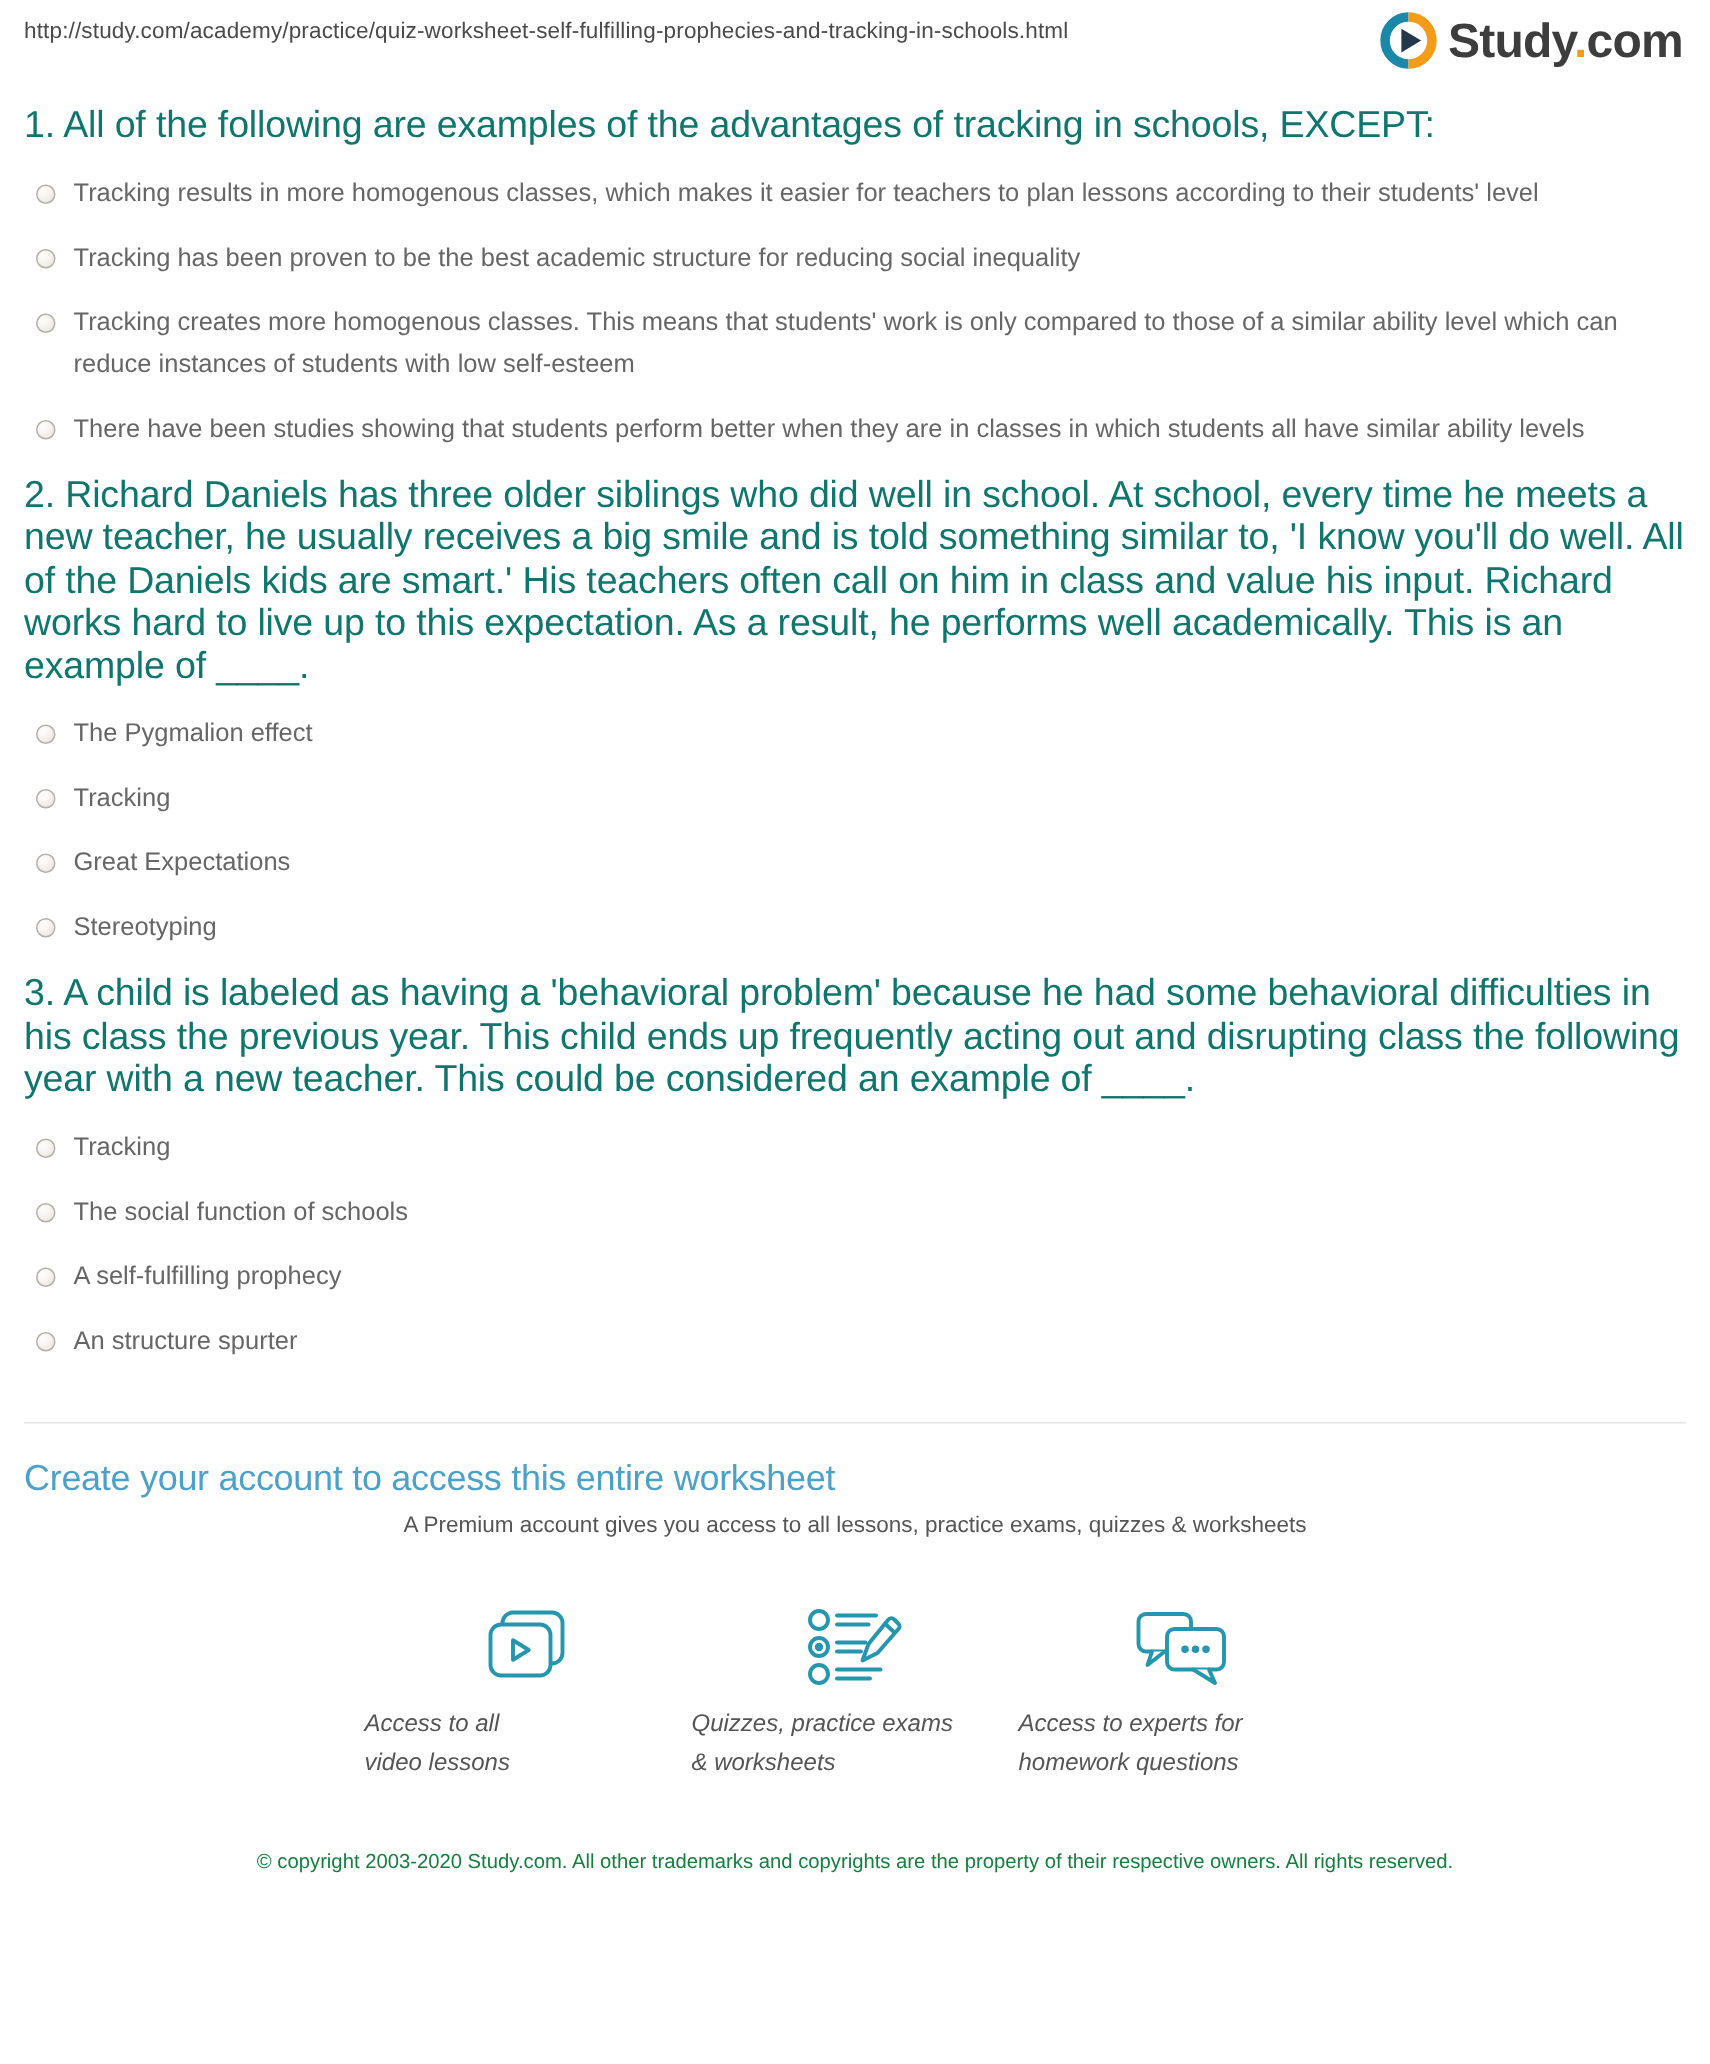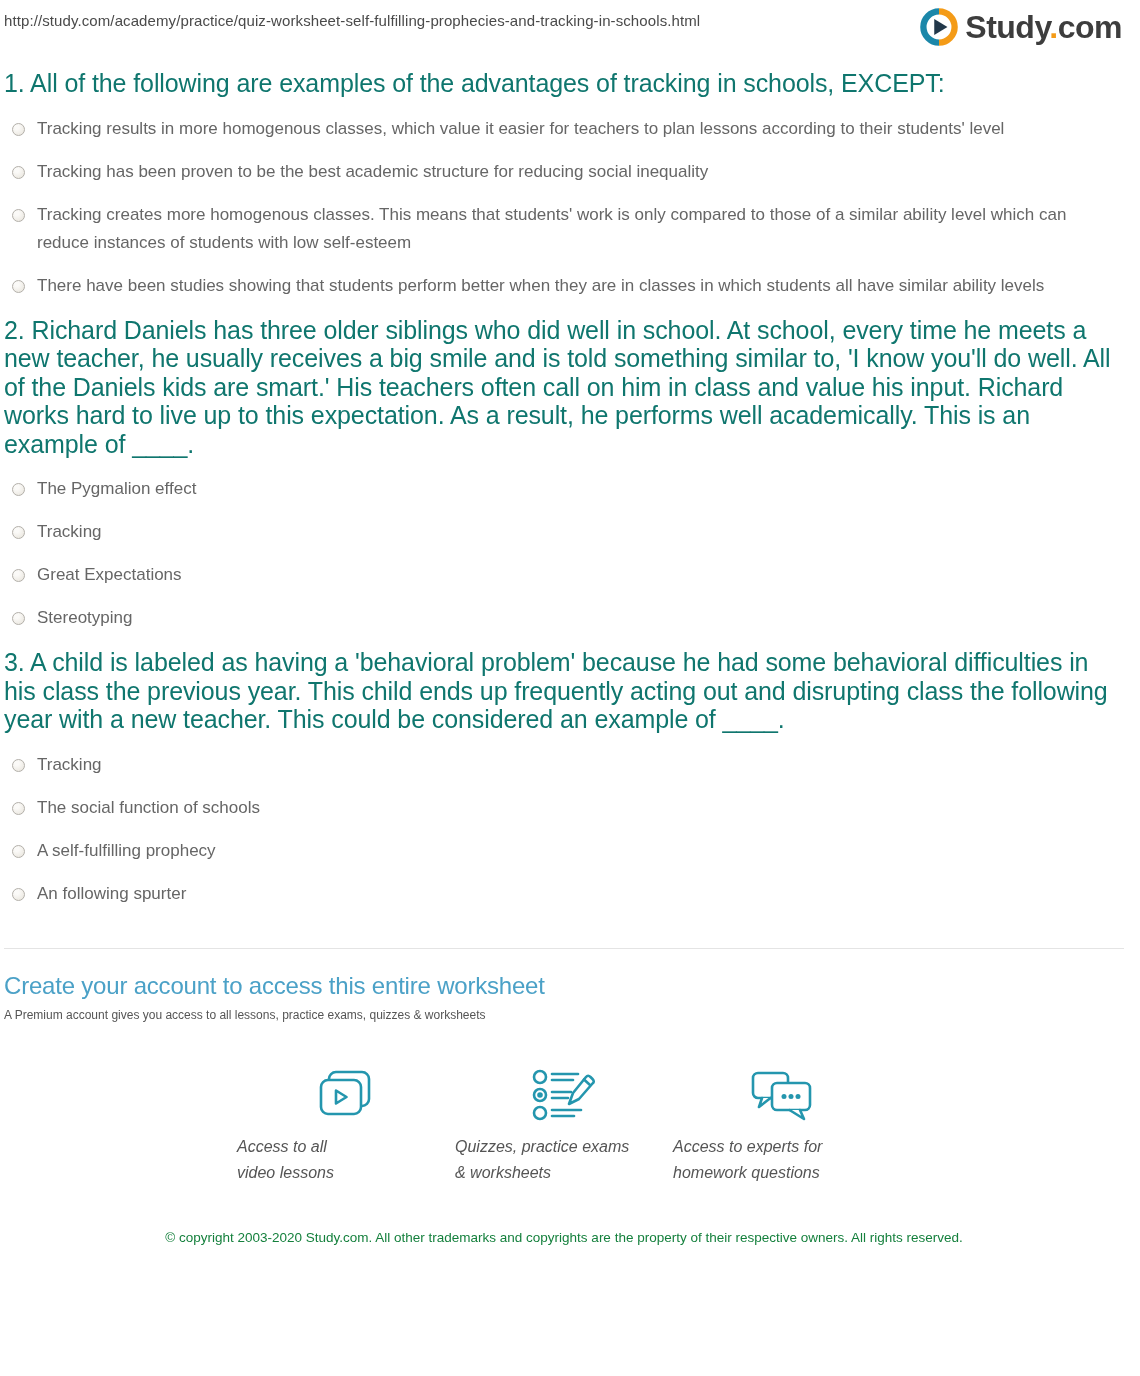--- a/index.html
+++ b/index.html
@@ -2,21 +2,21 @@
 <html><head>
 <meta charset="utf-8">
 <style>
   * { margin:0; padding:0; box-sizing:border-box; }
   html,body { background:#fff; }
   body {
     width:1140px; height:1376px; overflow:hidden; position:relative;
     font-family:"Liberation Sans","DejaVu Sans",sans-serif;
     -webkit-font-smoothing:antialiased;
   }
-  .page { padding:12px 16px 0 4px; }
+  .page { padding:12px 16px 0 16px; }
 
   
   .urlbar { font-size:15px; color:#4a4a4a; letter-spacing:0.1px; }
   .logo { position:absolute; top:8px; right:18px; display:flex; align-items:center; }
   .logo svg { display:block; }
   .logo-text { font-size:32px; font-weight:700; color:#3d3d3d; margin-left:7px; letter-spacing:-0.5px; }
   .logo-text .dot { color:#f49b17; }
 
   
   h1.page-title {
@@ -40,21 +40,21 @@
     background:radial-gradient(circle at 35% 30%, #fbfaf8 20%, #e7e3da);
   }
   .option-text { font-size:17px; line-height:28px; color:#666; max-width:1060px; }
 
   
   .divider { border:none; border-top:1px solid #e4e4e4; margin:40px 0 0 0; }
   .cta-heading {
     margin-top:23px; text-align:left;
     font-size:24px; font-weight:400; color:#4ba1c7; letter-spacing:-0.2px;
   }
-  .cta-sub { margin-top:8px; text-align:left; font-size:12px; color:#555; }
+  .cta-sub { margin-top:8px; text-align:center; font-size:15px; color:#555; }
 
   .features { margin-top:40px; display:flex; justify-content:center; }
   .feature { width:218px; text-align:left;font-style:italic; }
   .feature .icon-wrap { height:62px; display:flex; align-items:flex-end; justify-content:center; }
   .feature-label { margin-top:10px; font-size:16px; line-height:26px; color:#555; }
 
   .copyright {
     margin:42px auto 0 auto; max-width:940px; text-align:center;
     font-size:13.5px; line-height:20px; color:#15803d;
   }
@@ -80,21 +80,21 @@
     </span>
     <span class="logo-text"><span>Study</span><span class="dot">.</span><span>com</span></span>
   </div>
 
 
   <div class="question">
     <div class="q-prompt">1. All of the following are examples of the advantages of tracking in schools, EXCEPT:</div>
     <div class="options">
       <div class="option">
         <span class="radio"></span>
-        <span class="option-text">Tracking results in more homogenous classes, which value it easier for teachers to plan lessons according to their students' level</span>
+        <span class="option-text">Tracking results in more homogenous classes, which makes it easier for teachers to plan lessons according to their students' level</span>
       </div>
       <div class="option">
         <span class="radio"></span>
         <span class="option-text">Tracking has been proven to be the best academic structure for reducing social inequality</span>
       </div>
       <div class="option">
         <span class="radio"></span>
         <span class="option-text">Tracking creates more homogenous classes. This means that students' work is only compared to those of a similar ability level which can reduce instances of students with low self-esteem</span>
       </div>
       <div class="option">
@@ -136,21 +136,21 @@
       <div class="option">
         <span class="radio"></span>
         <span class="option-text">The social function of schools</span>
       </div>
       <div class="option">
         <span class="radio"></span>
         <span class="option-text">A self-fulfilling prophecy</span>
       </div>
       <div class="option">
         <span class="radio"></span>
-        <span class="option-text">An following spurter</span>
+        <span class="option-text">An structure spurter</span>
       </div>
     </div>
   </div>
 
   <hr class="divider">
 
   <div class="cta-heading">Create your account to access this entire worksheet</div>
   <div class="cta-sub">A Premium account gives you access to all lessons, practice exams, quizzes &amp; worksheets</div>
 
   <div class="features">

